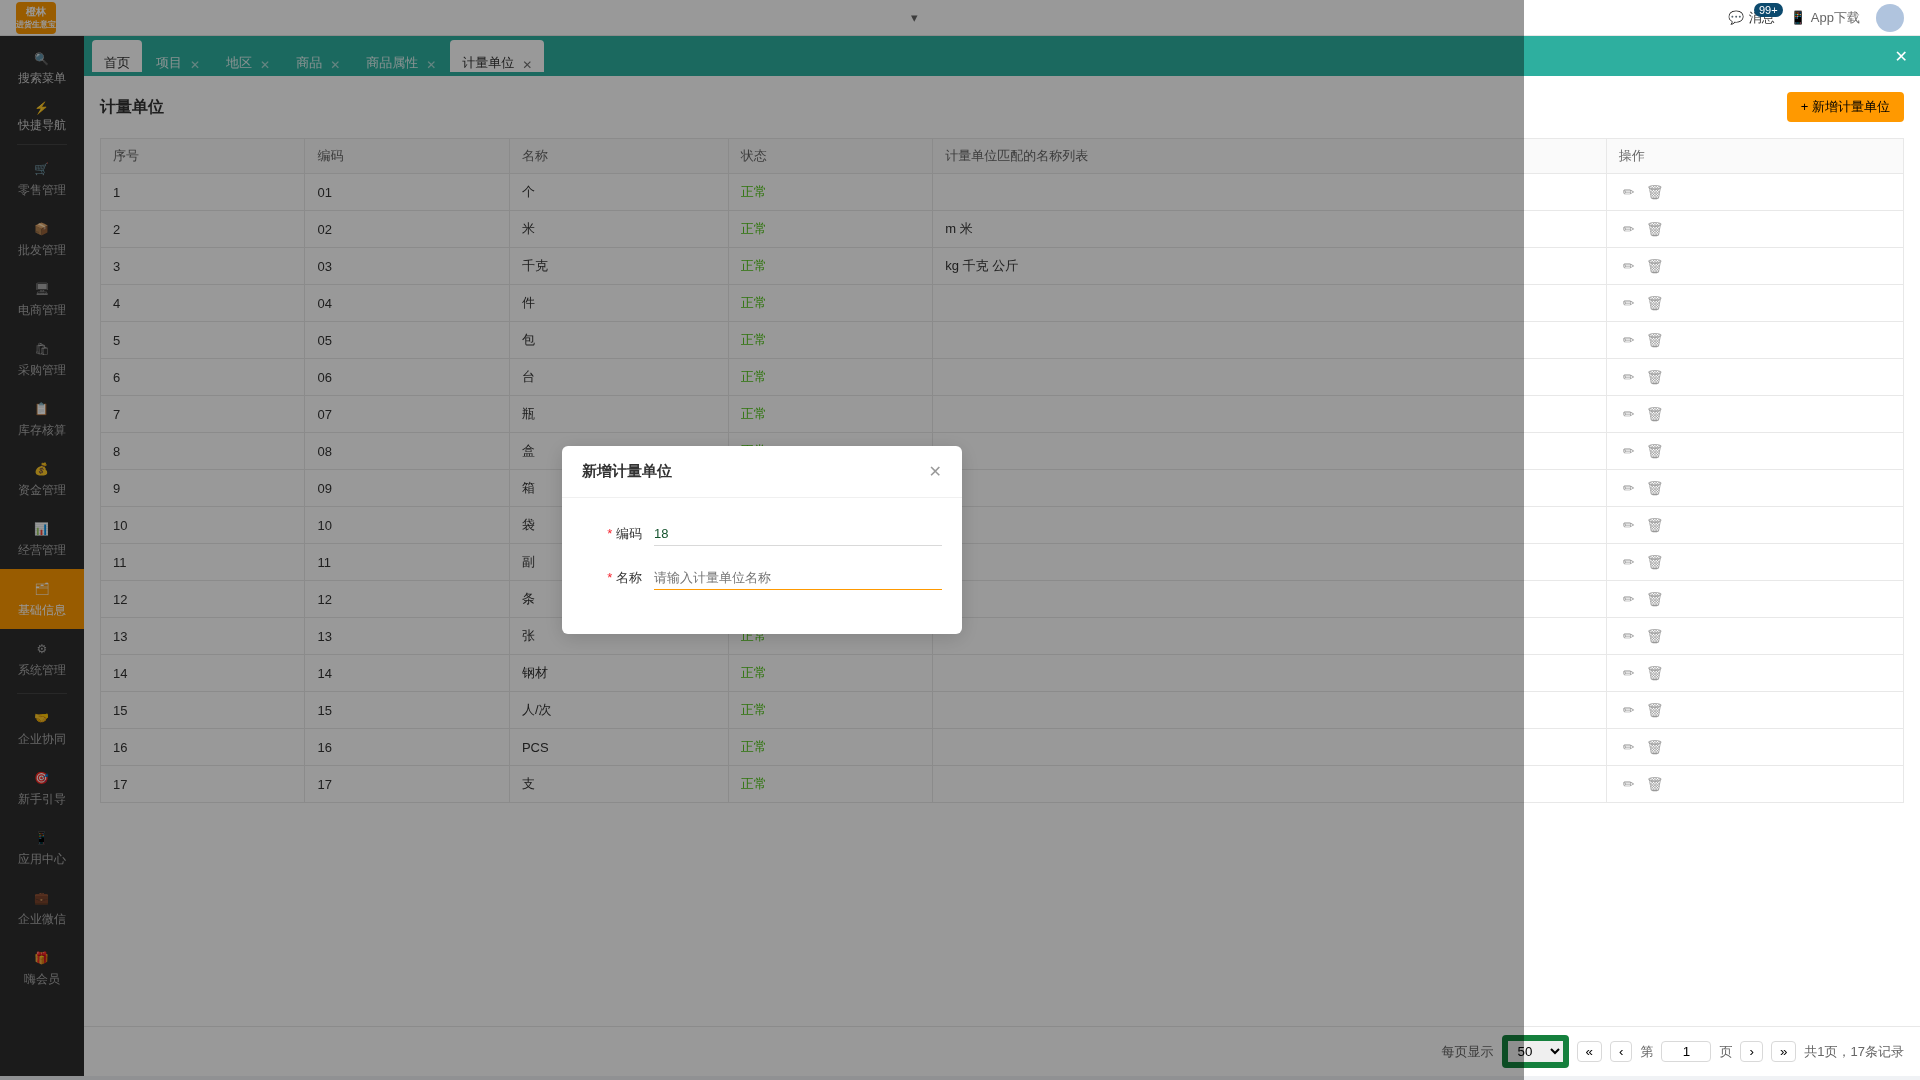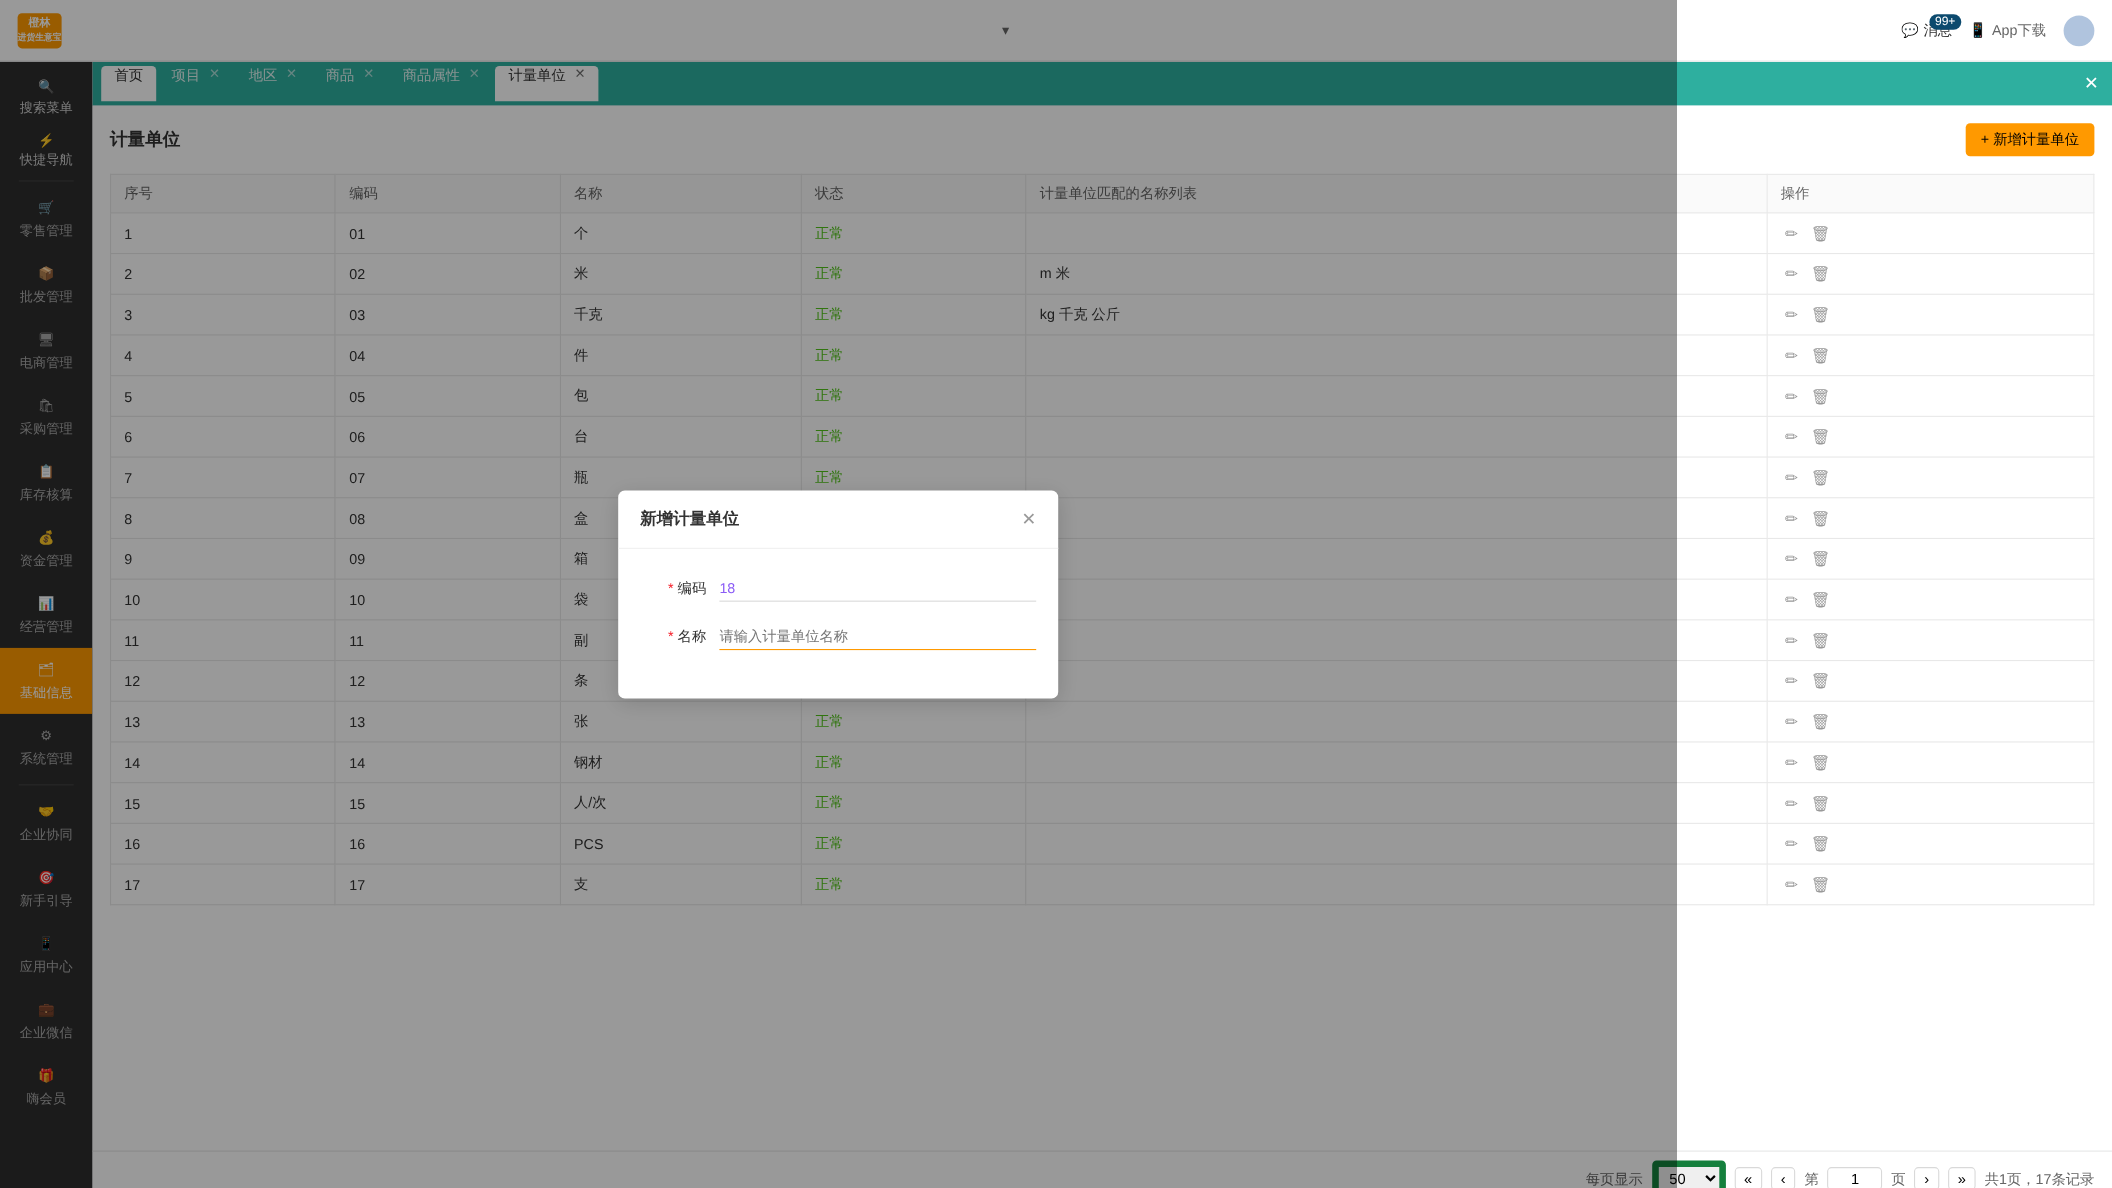--- a/index.html
+++ b/index.html
@@ -1,19 +1,19 @@
 <!DOCTYPE html>
 <html><head>
   <meta charset="utf-8">
   <style>
     * { margin: 0; padding: 0; box-sizing: border-box; }
     body { font-family: "Microsoft YaHei", "PingFang SC", sans-serif; font-size: 13px; background: #f0f2f5; color: #333; width: 1920px; height: 1080px; overflow: hidden; }
 
     
-    .top-bar { height: 56px; background: #fff; display: flex; align-items: center; padding: 0 16px; border-bottom: 1px solid #e8e8e8; position: relative; }
+    .top-bar { height: 36px; background: #fff; display: flex; align-items: center; padding: 0 16px; border-bottom: 1px solid #e8e8e8; position: relative; }
     .logo-area { display: flex; align-items: center; width: 84px; }
     .logo-icon { width: 40px; height: 32px; background: #f90; border-radius: 4px; display: flex; align-items: center; justify-content: center; color: #fff; font-size: 11px; font-weight: bold; }
     .top-bar-center { flex: 1; display: flex; align-items: center; justify-content: center; }
     .top-bar-dropdown { display: flex; align-items: center; gap: 4px; font-size: 13px; color: #666; cursor: pointer; }
     .top-bar-right { display: flex; align-items: center; gap: 16px; margin-left: auto; }
     .badge-btn { display: flex; align-items: center; gap: 4px; cursor: pointer; position: relative; }
     .badge { background: #0c4a6e; color: #fff; border-radius: 10px; padding: 1px 5px; font-size: 11px; position: absolute; top: -6px; right: -8px; }
     .app-download { color: #666; font-size: 13px; cursor: pointer; display: flex; align-items: center; gap: 4px; }
     .avatar { width: 28px; height: 28px; background: #ccc; border-radius: 50%; }
 
@@ -25,21 +25,21 @@
     .sidebar-item { width: 100%; padding: 10px 0; display: flex; flex-direction: column; align-items: center; color: #aaa; font-size: 12px; cursor: pointer; gap: 3px; }
     .sidebar-item.active { background: #f90; color: #fff; }
     .sidebar-item .icon-box { width: 20px; height: 20px; display: flex; align-items: center; justify-content: center; }
     .sidebar-divider { width: 60%; height: 1px; background: #444; margin: 4px auto; }
 
     
     .main-content { flex: 1; display: flex; flex-direction: column; overflow: hidden; }
 
     
     .tab-bar { height: 40px; background: #2eaf9f; display: flex; align-items: center; padding: 0 8px; gap: 2px; }
-    .tab { height: 32px; padding: 0 12px; display: flex; align-items: flex-start; gap: 6px; border-radius: 4px 4px 0 0; cursor: pointer; font-size: 13px; color: rgba(255,255,255,0.85); }
+    .tab { height: 32px; padding: 0 12px; display: flex; align-items: flex-end; gap: 6px; border-radius: 4px 4px 0 0; cursor: pointer; font-size: 13px; color: rgba(255,255,255,0.85); }
     .tab.active { background: #fff; color: #333; }
     .tab-close { font-size: 12px; color: inherit; opacity: 0.7; margin-left: 2px; }
     .tab-bar-close { margin-left: auto; color: #fff; cursor: pointer; font-size: 16px; padding: 4px; }
 
     
     .page-area { flex: 1; background: #fff; overflow: auto; padding: 16px; }
     .page-title { font-size: 16px; font-weight: bold; color: #333; margin-bottom: 16px; display: flex; align-items: center; justify-content: space-between; }
     .add-btn { background: #f90; color: #000000; border: none; padding: 6px 14px; border-radius: 4px; cursor: pointer; font-size: 13px; }
 
     
@@ -58,21 +58,21 @@
     
     .modal-overlay { position: fixed; top: 0; left: 0; width: 1524px; height: 1080px; background: rgba(0,0,0,0.4); display: flex; align-items: center; justify-content: center; z-index: 1000; }
     .modal { background: #fff; border-radius: 6px; width: 400px; box-shadow: 0 4px 20px rgba(0,0,0,0.15); }
     .modal-header { padding: 16px 20px; border-bottom: 1px solid #f0f0f0; display: flex; align-items: center; justify-content: space-between; }
     .modal-title { font-size: 15px; font-weight: bold; color: #333; }
     .modal-close { background: none; border: none; cursor: pointer; font-size: 16px; color: #999; }
     .modal-body { padding: 24px 20px; }
     .form-row { display: flex; align-items: center; margin-bottom: 20px; }
     .form-label { width: 60px; text-align: right; margin-right: 12px; font-size: 13px; color: #333; }
     .form-label.required::before { content: "* "; color: #f5222d; }
-    .form-input { flex: 1; border: none; border-bottom: 1px solid #d9d9d9; padding: 4px 0; font-size: 13px; outline: none; color: #8b5cf6; }
+    .form-input { flex: 1; border: none; border-bottom: 1px solid #d9d9d9; padding: 4px 0; font-size: 13px; outline: none; color: #14532d; }
     .form-input.active-input { border-bottom-color: #f90; }
     .modal-footer { padding: 12px 20px; border-top: 1px solid #f0f0f0; display: flex; justify-content: center; gap: 12px; }
     .btn-cancel { padding: 6px 20px; border: 1px solid #d9d9d9; background: #fff; border-radius: 4px; cursor: pointer; font-size: 13px; color: #333; }
     .btn-save { padding: 6px 20px; border: 1px solid #f90; background: #fff; color: #f90; border-radius: 4px; cursor: pointer; font-size: 13px; }
     .btn-save-new { padding: 6px 20px; border: none; background: #f90; color: #fff; border-radius: 4px; cursor: pointer; font-size: 13px; }
 
     
     ::-webkit-scrollbar { width: 6px; }
     ::-webkit-scrollbar-thumb { background: #ccc; border-radius: 3px; }
   </style>

